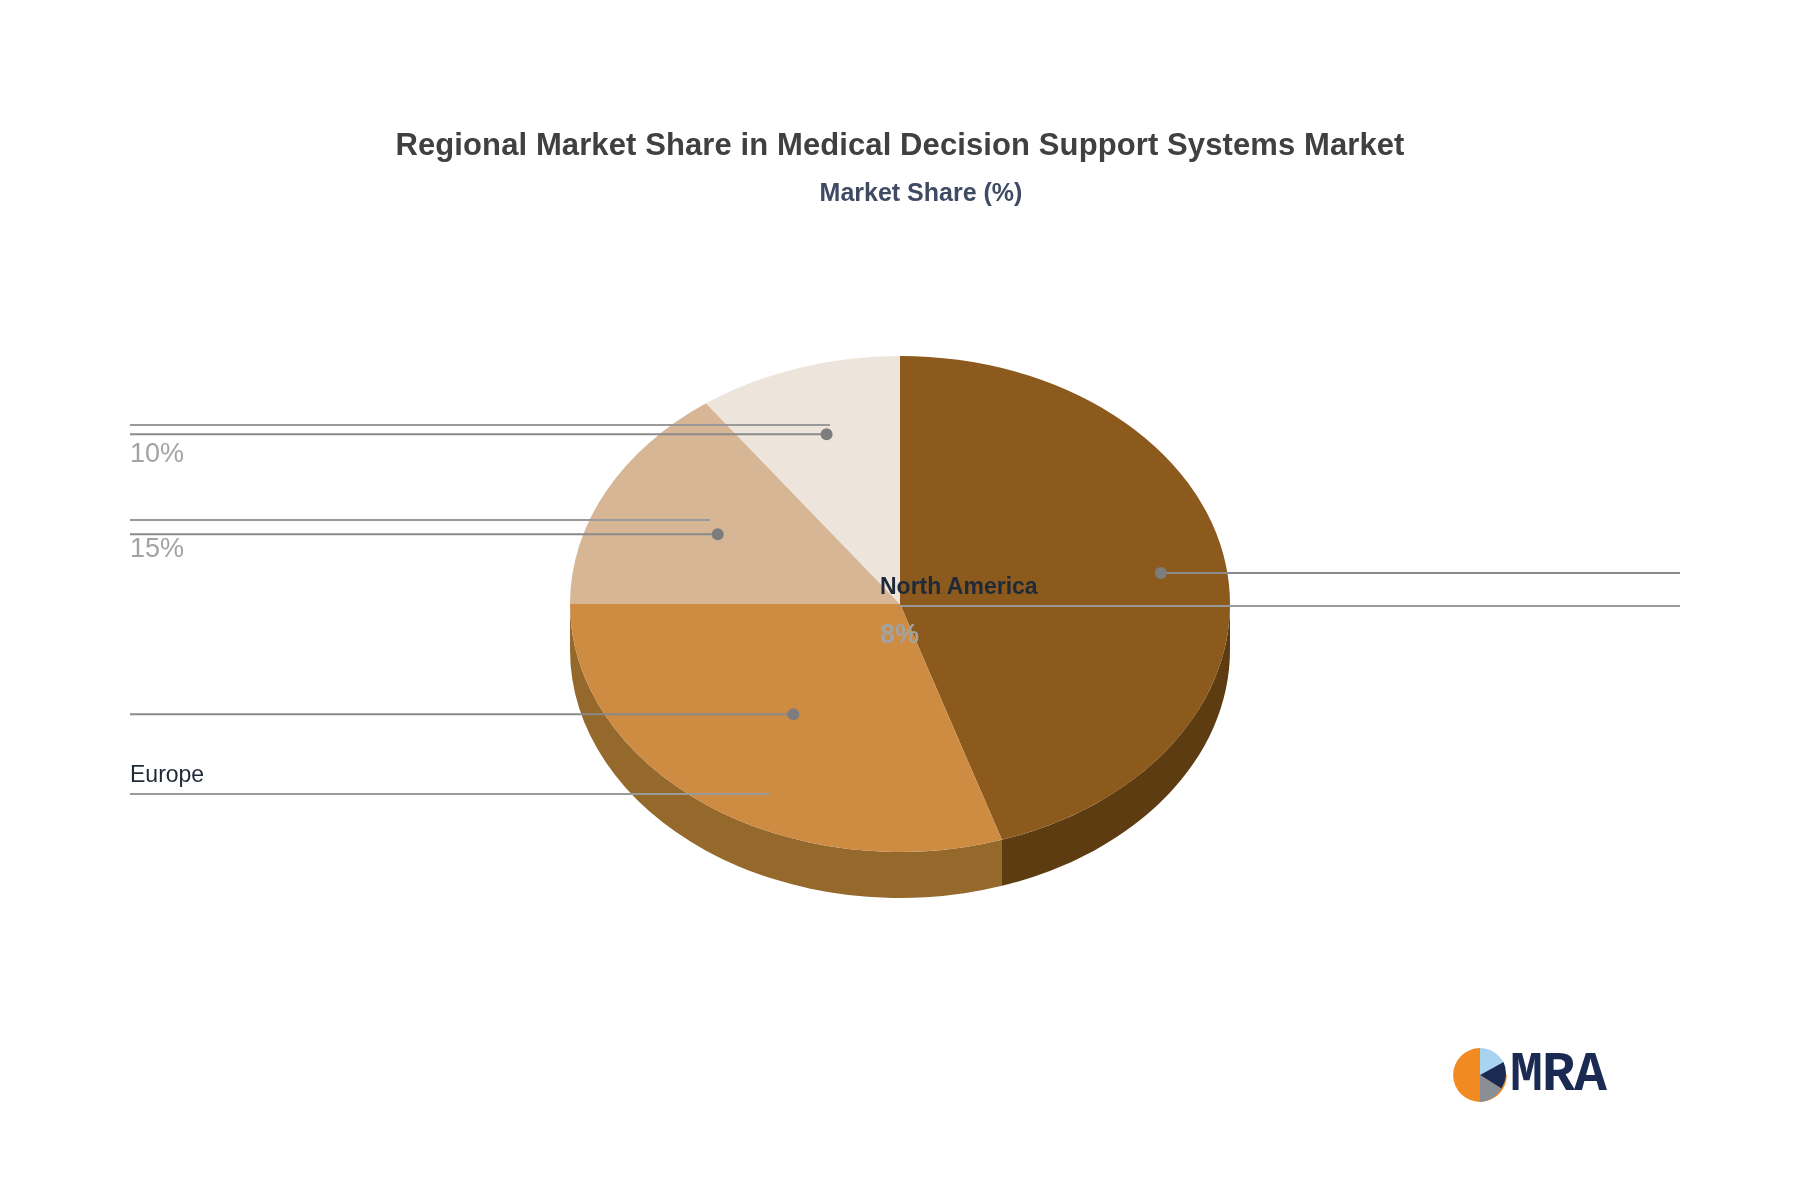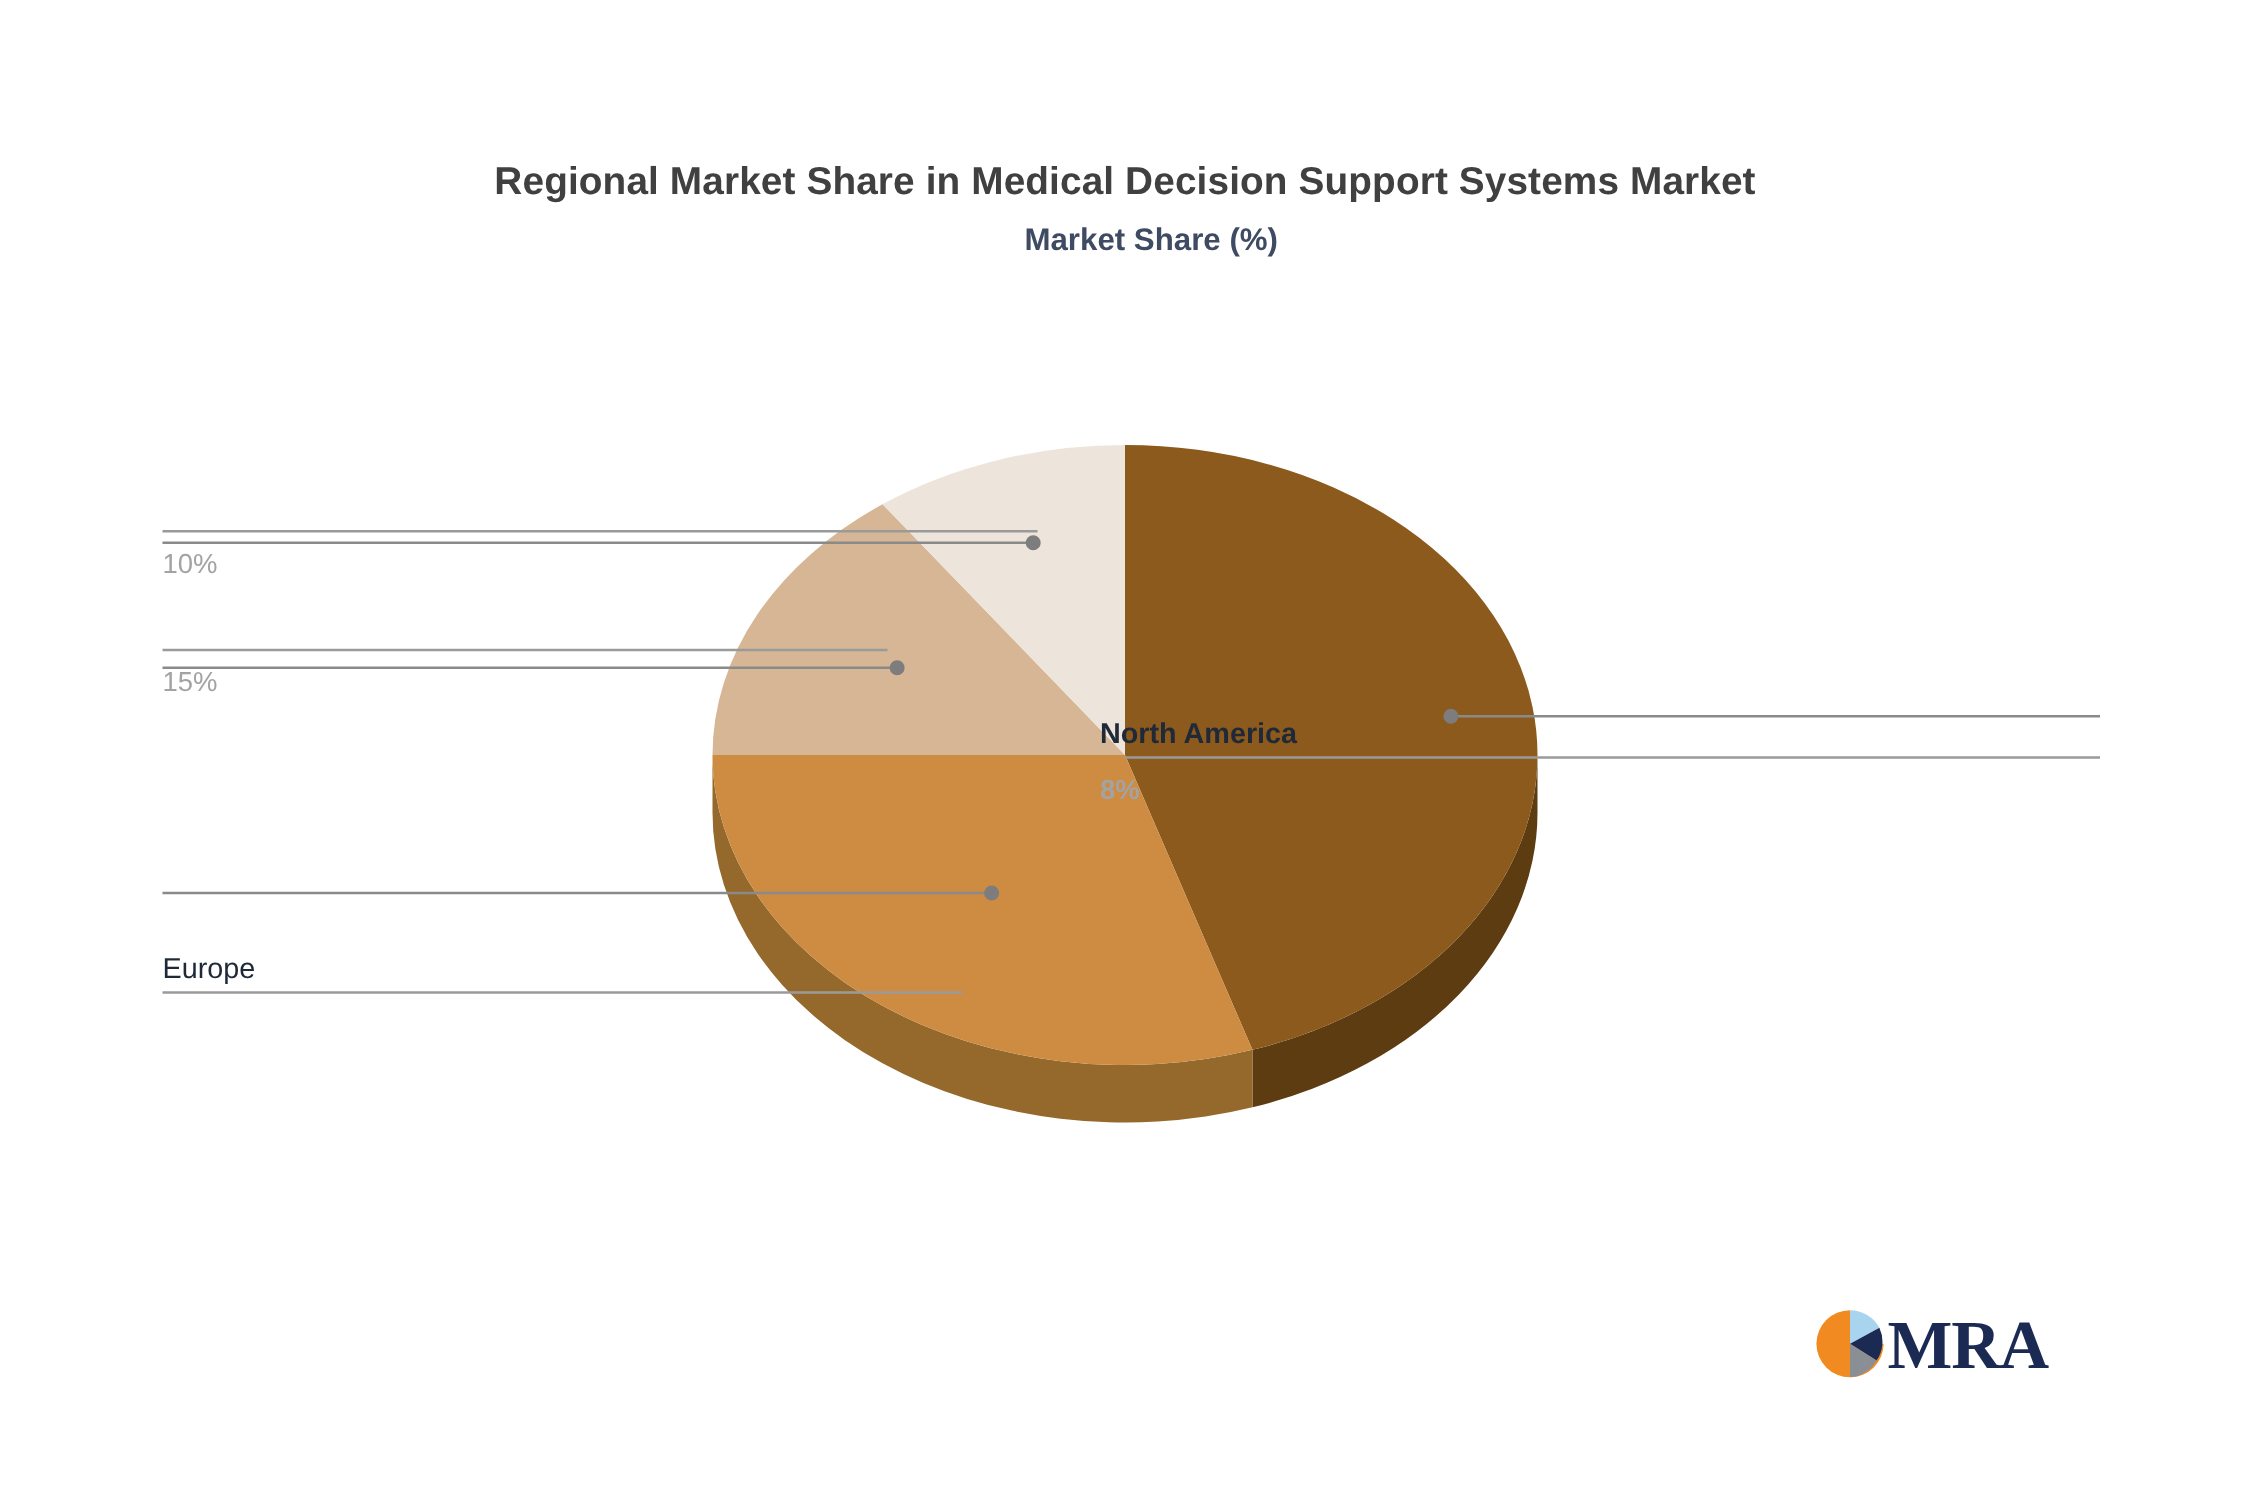--- a/index.html
+++ b/index.html
@@ -66,21 +66,21 @@
     pointer-events: none;
   }
   .callout .cat-name {
     font-size: 23px;
     color: #1f2937;
     line-height: 1.25;
     white-space: nowrap;
     display: block;
   }
   .callout .cat-value {
-    font-size: 22px;
+    font-size: 27px;
     color: #a3a3a3;
     line-height: 1.25;
     white-space: nowrap;
     display: block;
     margin-top: 11px;
   }
   .callout .rule {
     display: block;
     height: 2px;
     background: #9a9a9a;
@@ -106,21 +106,21 @@
     position: absolute;
     left: 1452px;
     top: 1040px;
     width: 200px;
     height: 70px;
     display: flex;
     align-items: center;
   }
   #logo-mark { width: 56px; height: 56px; flex: 0 0 auto; }
   #logo-wordmark {
-    font-family: Liberation Serif, serif;
+    font-family: Liberation Mono, monospace;
     font-size: 55px;
     font-weight: bold;
     color: #1b2a52;
     letter-spacing: -1px;
     line-height: 1;
     margin-left: 2px;
   }
 </style>
 </head>
 <body>

